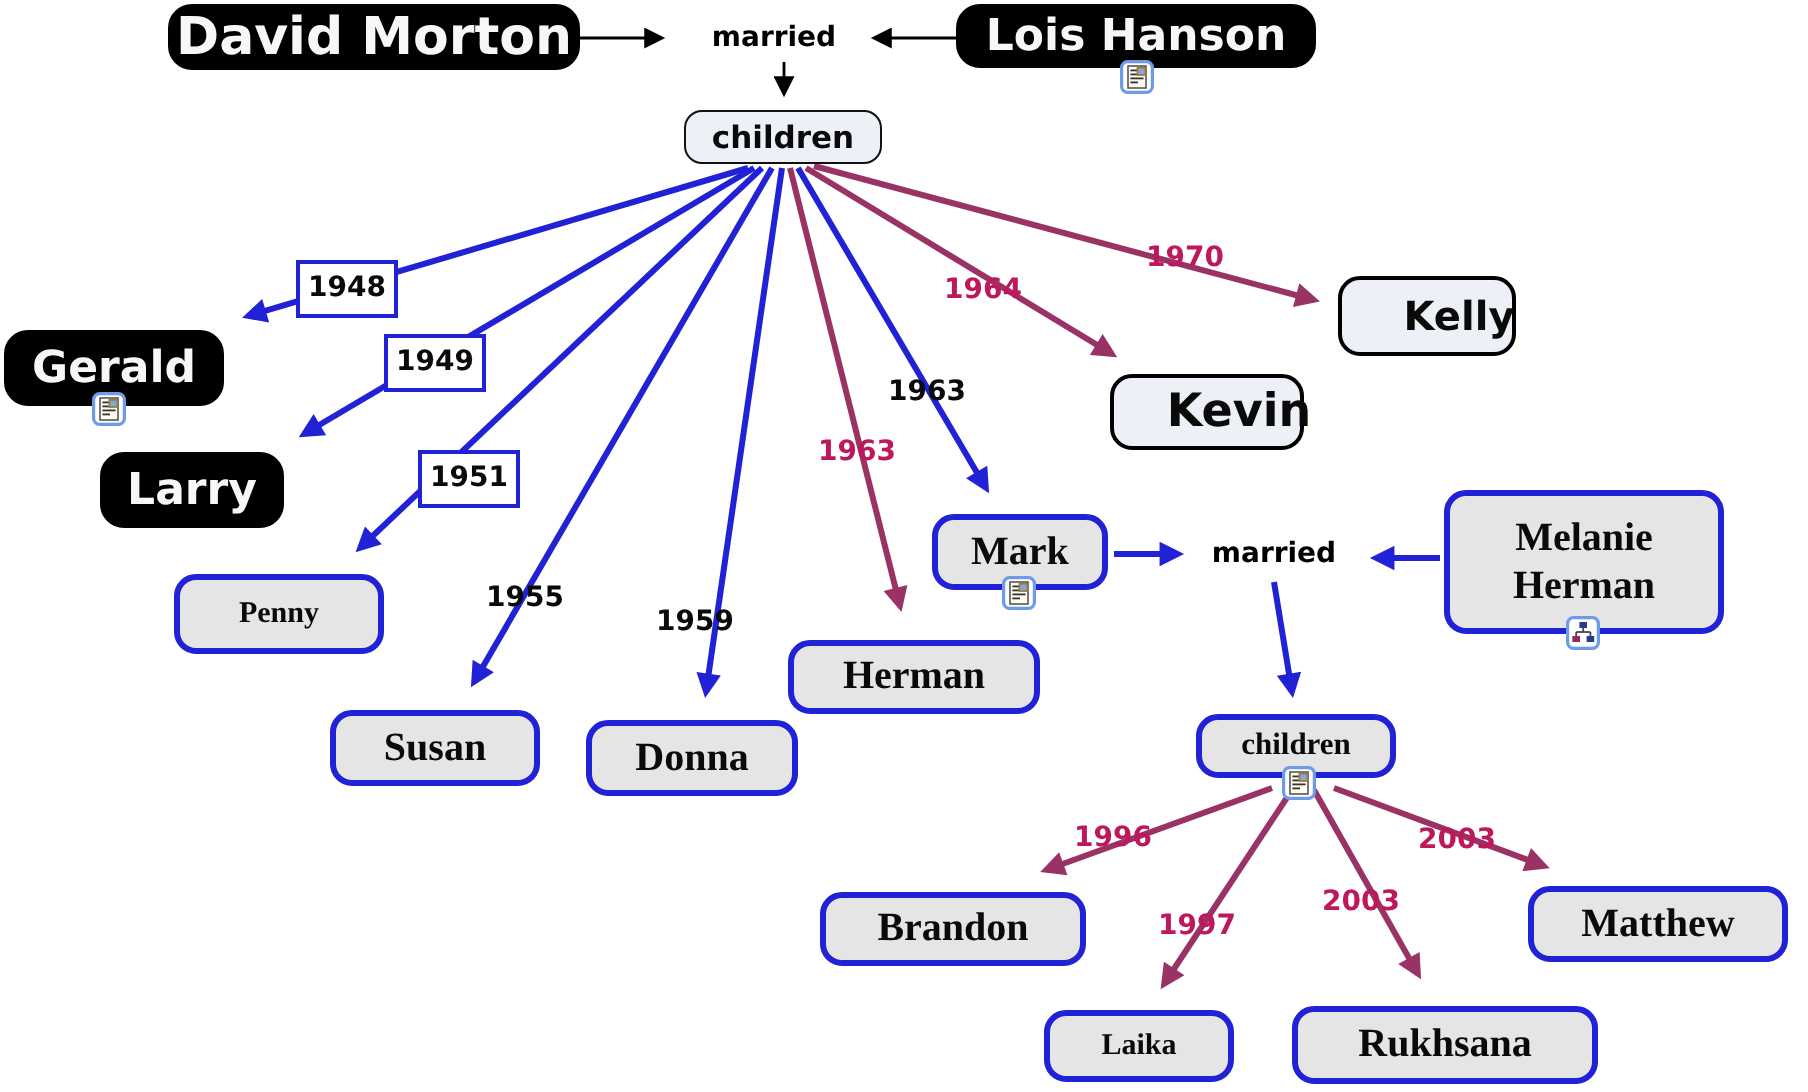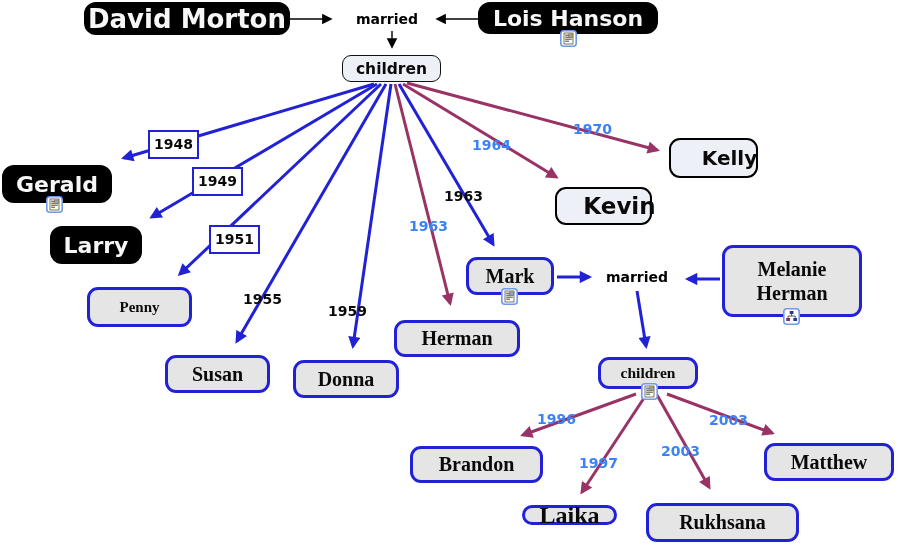--- a/index.html
+++ b/index.html
@@ -15,21 +15,21 @@
   .node.black{background:#000;color:#f7f7f7;border-radius:12px;border:2px solid #000;}
   .node.blue{background:#e5e5e5;border:3px solid #2121d6;border-radius:11px;font-family:Liberation Serif, serif;}
   .node.darkline{background:#edf1f7;border:2.5px solid #000;border-radius:11px;padding-left:32px;}
   .node.plainbox{background:#edf1f7;border:1.6px solid #111;border-radius:9px;}
   .node.wrap{white-space:normal;line-height:1.2;}
   .edge-label{
     position:absolute;font-weight:bold;font-size:14px;color:#0a0a0a;z-index:3;
     line-height:17px;white-space:nowrap;
   }
   .edge-label.boxed{background:#ffffff;border:2px solid #2121d6;padding:4px 4px;}
-  .edge-label.crimson{color:#3b82f6;}
+  .edge-label.crimson{color:#be185d;}
   .freetext{
     position:absolute;font-weight:bold;font-size:14px;color:#000;z-index:3;
     display:flex;align-items:center;justify-content:center;white-space:nowrap;
   }
   .mini-icon{position:absolute;width:17px;height:17px;z-index:4;line-height:0;}
 </style>
 </head>
 <body>
 
 <div class="stage">
@@ -96,21 +96,21 @@
   <div class="edge-label" style="left:444px;top:188px">1963</div>
   <div class="edge-label crimson" style="left:409px;top:218px">1963</div>
   <div class="edge-label crimson" style="left:472px;top:137px">1964</div>
   <div class="edge-label crimson" style="left:573px;top:121px">1970</div>
 
   <div class="freetext" style="left:599px;top:268px;width:76px;height:18px">married</div>
   <div class="node blue wrap" style="left:722px;top:245px;width:140px;height:72px;font-size:20px">Melanie Herman</div>
   <div class="node blue" style="left:598px;top:357px;width:100px;height:32px;font-size:15.5px">children</div>
 
   <div class="node blue" style="left:410px;top:446px;width:133px;height:37px;font-size:20px">Brandon</div>
-  <div class="node blue" style="left:522px;top:505px;width:95px;height:20px;font-size:24px">Laika</div>
+  <div class="node blue" style="left:522px;top:505px;width:95px;height:36px;font-size:15px">Laika</div>
   <div class="node blue" style="left:646px;top:503px;width:153px;height:39px;font-size:20px">Rukhsana</div>
   <div class="node blue" style="left:764px;top:443px;width:130px;height:38px;font-size:20px">Matthew</div>
 
   <div class="edge-label crimson" style="left:537px;top:411px">1996</div>
   <div class="edge-label crimson" style="left:579px;top:455px">1997</div>
   <div class="edge-label crimson" style="left:661px;top:443px">2003</div>
   <div class="edge-label crimson" style="left:709px;top:412px">2003</div>
 
   <div class="mini-icon" style="left:560px;top:30px">
     <svg viewBox="0 0 17 17" width="17" height="17">

